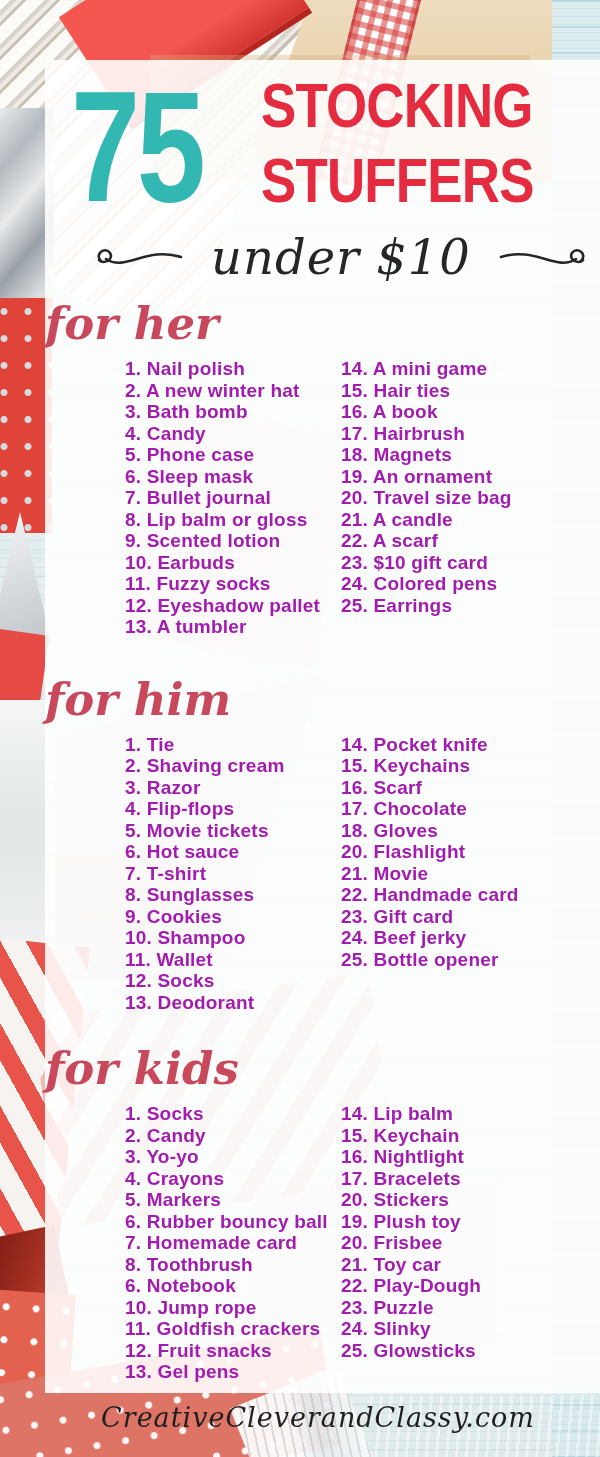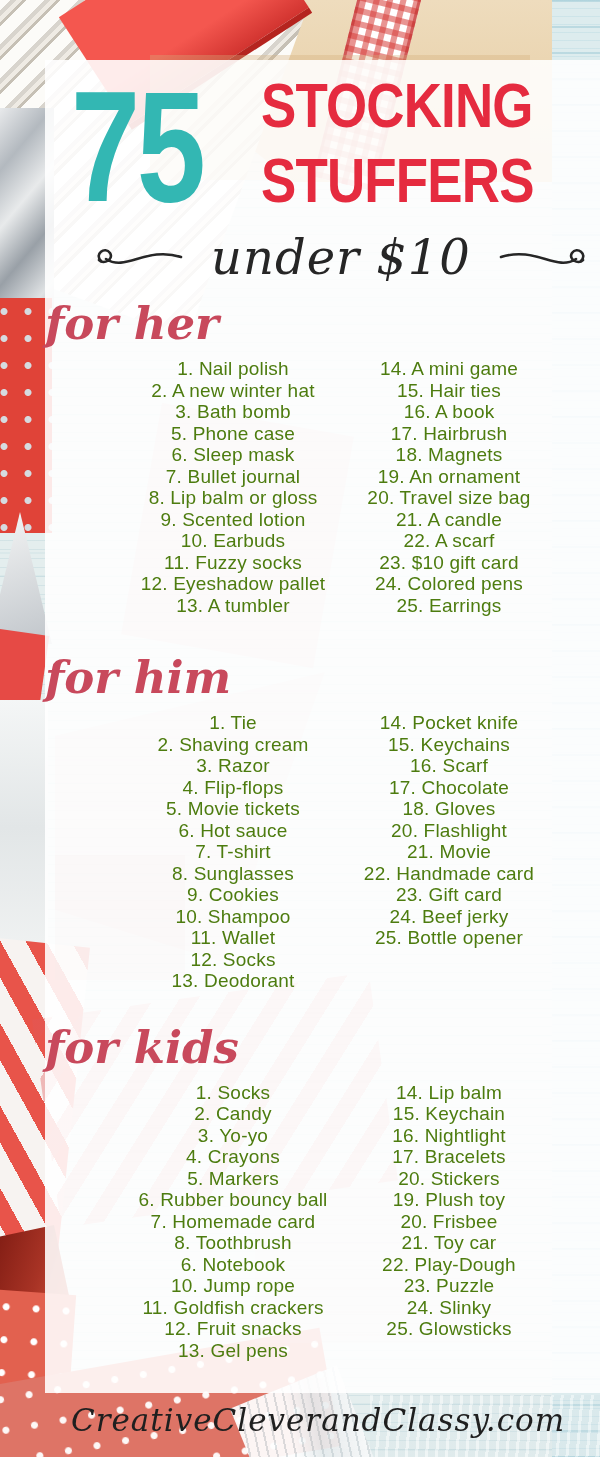--- a/index.html
+++ b/index.html
@@ -127,27 +127,27 @@
   }
   .script { font-family:"DejaVu Serif", serif; font-style:italic; }
   .subtitle-row { display:flex; align-items:center; justify-content:center; gap:28px; margin-top:8px; height:62px; }
   .subtitle { font-size:48px; color:#262626; letter-spacing:1px; }
   .swirl { flex:0 0 auto; }
   .section-title { text-align:left; font-size:45px; line-height:56px; color:#c8495c;font-weight:bold; }
   .sec-her  .section-title { margin-top:8px; }
   .sec-him  .section-title { margin-top:34px; }
   .sec-kids .section-title { margin-top:28px; }
   .cols { width:432px; margin:6px auto 0; display:flex; }
-  .col { width:50%; text-align:center; color:#4d7c0f; }
+  .col { width:50%; text-align:left; color:#a21caf;font-weight:bold; }
   .list-item { font-size:19px; line-height:21.5px; white-space:nowrap; letter-spacing:.2px; }
 
   
   .site-footer {
     position:absolute; left:0; right:0; top:1402px; z-index:5;
-    text-align:center; font-size:31px; color:#1f1f1f; letter-spacing:1px;padding-left:36px;
+    text-align:center; font-size:27px; color:#1f1f1f; letter-spacing:1px;padding-left:36px;
   }
 </style>
 </head>
 <body>
 
 <div class="stage">
 
   <div class="bg-abs bg-base"></div>
   <div class="bg-abs bg-kraft"></div>
   <div class="bg-abs bg-glitter-stripes"></div>
@@ -192,20 +192,21 @@
       </svg>
     </div>
 
     <div class="section sec-her">
       <div class="section-title script">for her</div>
       <div class="cols">
         <div class="col">
             <div class="list-item">1. Nail polish</div>
             <div class="list-item">2. A new winter hat</div>
             <div class="list-item">3. Bath bomb</div>
+            <div class="list-item">4. Candy</div>
             <div class="list-item">5. Phone case</div>
             <div class="list-item">6. Sleep mask</div>
             <div class="list-item">7. Bullet journal</div>
             <div class="list-item">8. Lip balm or gloss</div>
             <div class="list-item">9. Scented lotion</div>
             <div class="list-item">10. Earbuds</div>
             <div class="list-item">11. Fuzzy socks</div>
             <div class="list-item">12. Eyeshadow pallet</div>
             <div class="list-item">13. A tumbler</div>
           </div>

